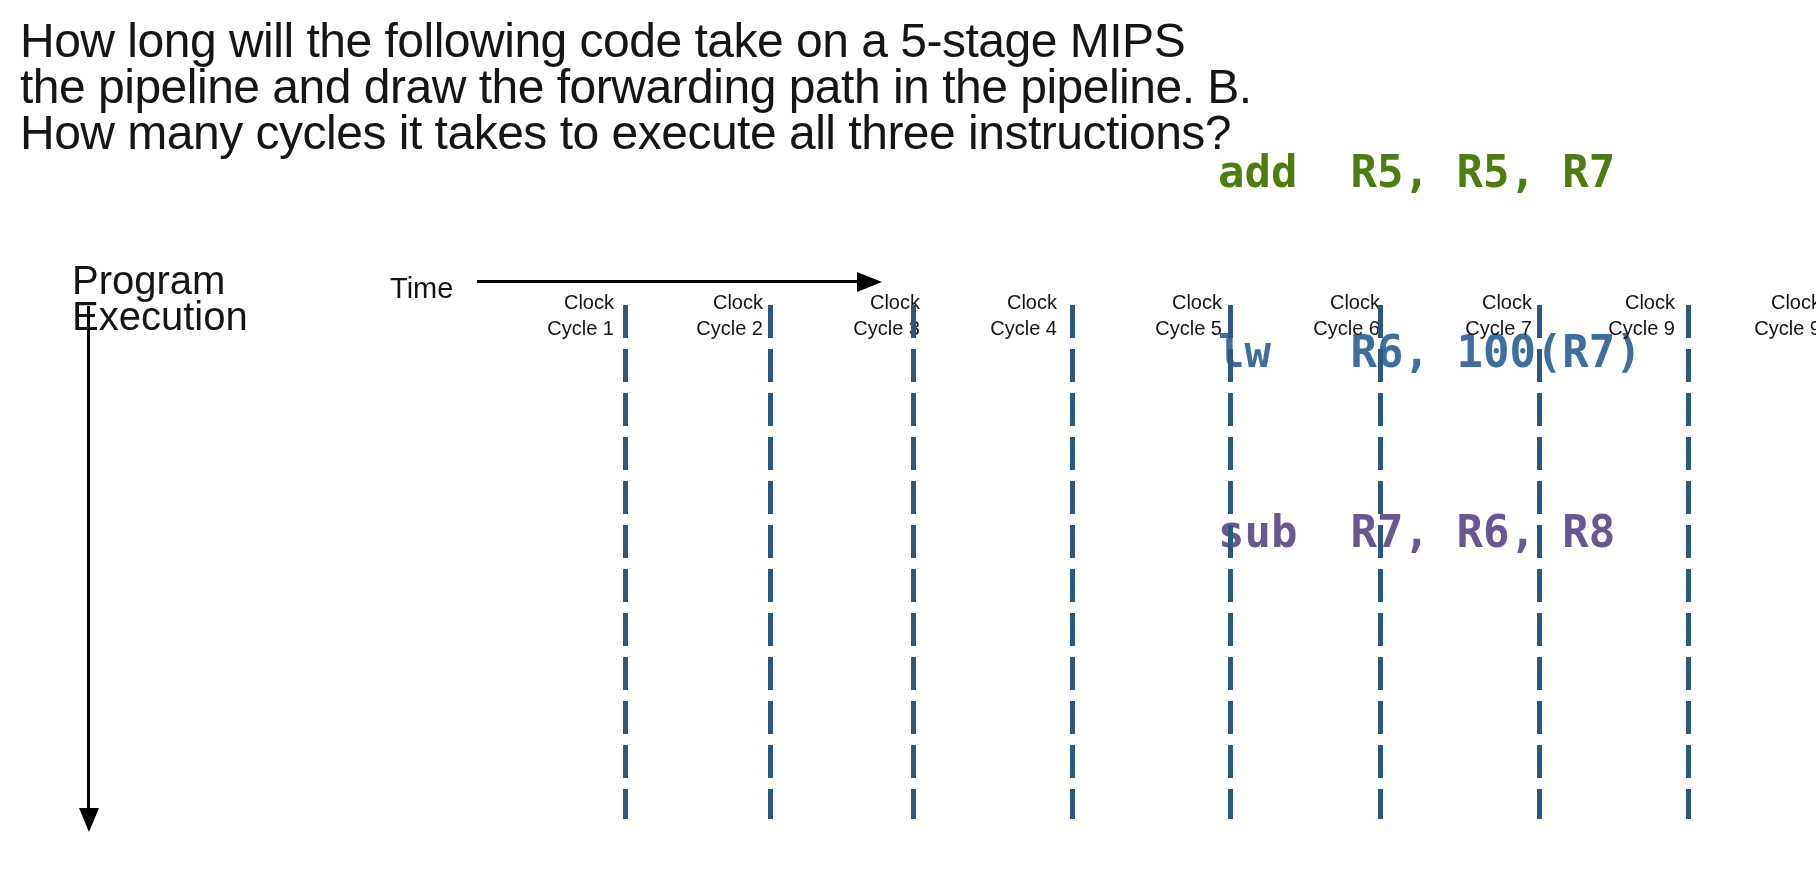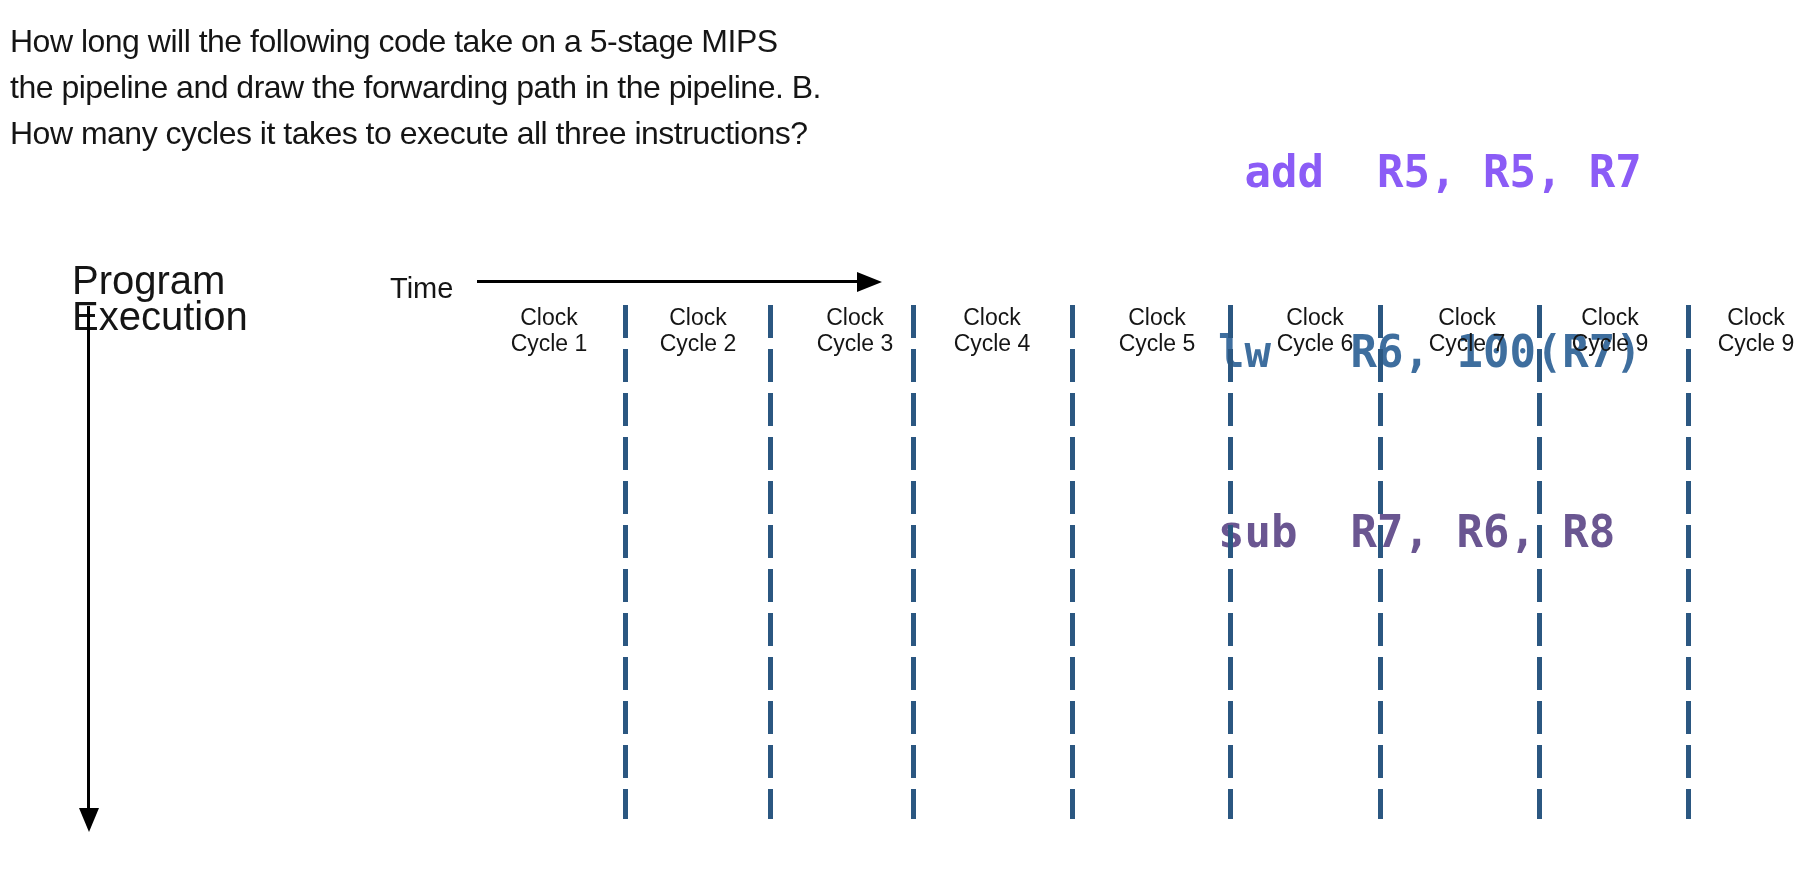--- a/index.html
+++ b/index.html
@@ -11,23 +11,23 @@
     height: 885px;
     background: #ffffff;
     overflow: hidden;
     position: relative;
     font-family: "Liberation Sans", sans-serif;
     color: #151515;
   }
   
   .question {
     position: absolute;
-    left: 10px;
+    left: 20px;
     top: 18px;
-    font-size: 32px;
+    font-size: 48px;
     line-height: 46px;
     letter-spacing: -0.5px;
     white-space: nowrap;
   }
   
   .code {
     position: absolute;
     left: 1218px;
     top: 22px;
     font-family: "DejaVu Sans Mono", monospace;
@@ -85,24 +85,24 @@
     top: 272px;
     width: 0;
     height: 0;
     border-top: 10px solid transparent;
     border-bottom: 10px solid transparent;
     border-left: 25px solid #000000;
   }
   
   .cycle-label {
     position: absolute;
-    top: 304px;
+    top: 289px;
     width: 130px;
-    text-align: center;
-    font-size: 23px;
+    text-align: right;
+    font-size: 20px;
     line-height: 26px;
   }
   .cycle-label span { display: block; }
   
   .cycle-sep {
     position: absolute;
     top: 305px;
     width: 5px;
     height: 514px;
   }
@@ -110,21 +110,21 @@
 </head>
 <body>
 
 <div class="question">
   <div>How long will the following code take on a 5-stage MIPS</div>
   <div>the pipeline and draw the forwarding path in the pipeline. B.</div>
   <div>How many cycles it takes to execute all three instructions?</div>
 </div>
 
 <div class="code">
-  <div style="color: #8b5cf6; text-align: right;">add  R5, R5, R7</div>
+  <div style="color: #4d7c0f;">add  R5, R5, R7</div>
   <div style="color: rgb(62, 110, 158);">lw   R6, 100(R7)</div>
   <div style="color: rgb(106, 86, 145);">sub  R7, R6, R8</div>
 </div>
 
 <div class="program-label">
   <span>Program</span>
   <span>Execution</span>
 </div>
 <div class="v-arrow-line"></div>
 <div class="v-arrow-head"></div>

